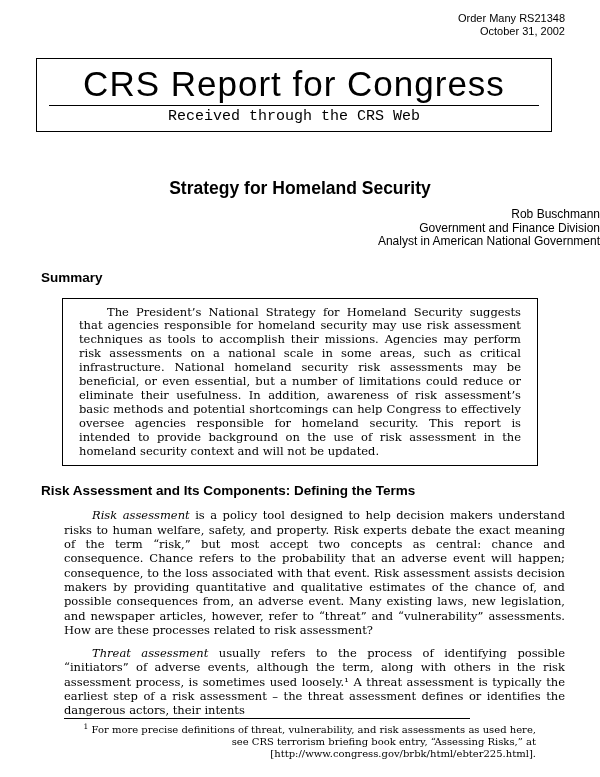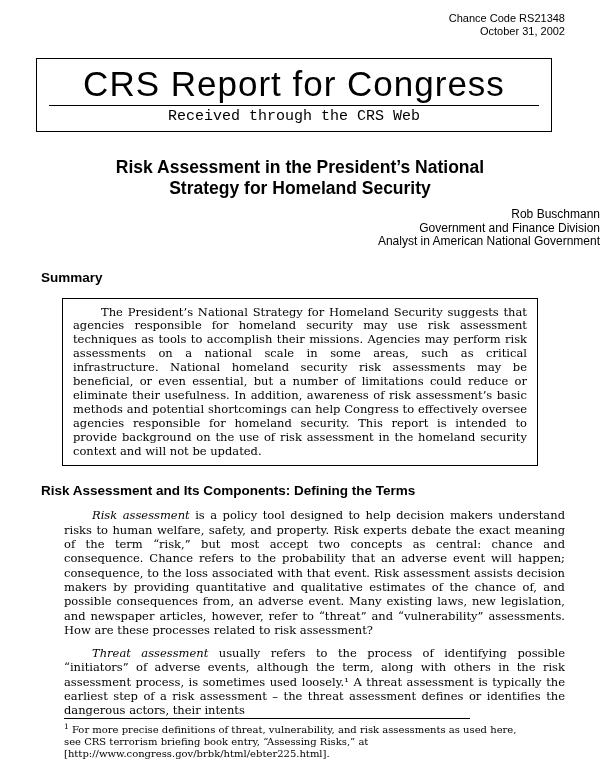--- a/index.html
+++ b/index.html
@@ -54,21 +54,21 @@
   .section-heading {
     margin:20px 64px 0 41px;
     font-family:"Liberation Sans", sans-serif;
     font-weight:bold;
     font-size:13.5px; line-height:17px;
   }
   .section-heading.second { margin-top:16px; }
   .summary-box {
     margin:12px 62px 0 62px;
     border:1px solid #000;
-    padding:7px 10px;
+    padding:7px 16px;
   }
   .summary-box p {
     margin:0;
     font-size:11.5px; line-height:13.9px;
     text-align:justify;
     text-indent:28px;
   }
   p.body-para {
     margin:9px 35px 0 64px;
     font-size:11.5px; line-height:14.3px;
@@ -77,41 +77,42 @@
   }
   .lead-italic { font-style:italic; }
   .footnote-block {
     margin:auto 64px 24px 64px; 
   }
   .footnote-rule { width:406px; border-top:1px solid #000; margin-bottom:5px; height:0; }
   .footnote-text {
     margin:0;
     font-size:10px; line-height:12.4px;
     width:472px;
+    text-align:right;
   }
   .fn-marker { font-size:7.5px; vertical-align:super; line-height:0; }
 </style>
 </head>
 <body>
 
 <div class="page">
 
   <div class="order-block">
-    <div>Chance Code RS21348</div>
+    <div>Order Many RS21348</div>
     <div>October 31, 2002</div>
   </div>
 
   <div class="masthead">
     <div class="masthead-title">CRS Report for Congress</div>
     <div class="masthead-rule"></div>
     <div class="masthead-subtitle">Received through the CRS Web</div>
   </div>
 
   <div class="doc-title">
-    <span>Risk Assessment in the President’s National</span><br>
+    <br>
     <span>Strategy for Homeland Security</span>
   </div>
 
   <div class="authors">
     <div>Rob Buschmann</div>
     <div>Government and Finance Division</div>
     <div>Analyst in American National Government</div>
   </div>
 
   <div class="section-heading">Summary</div>

